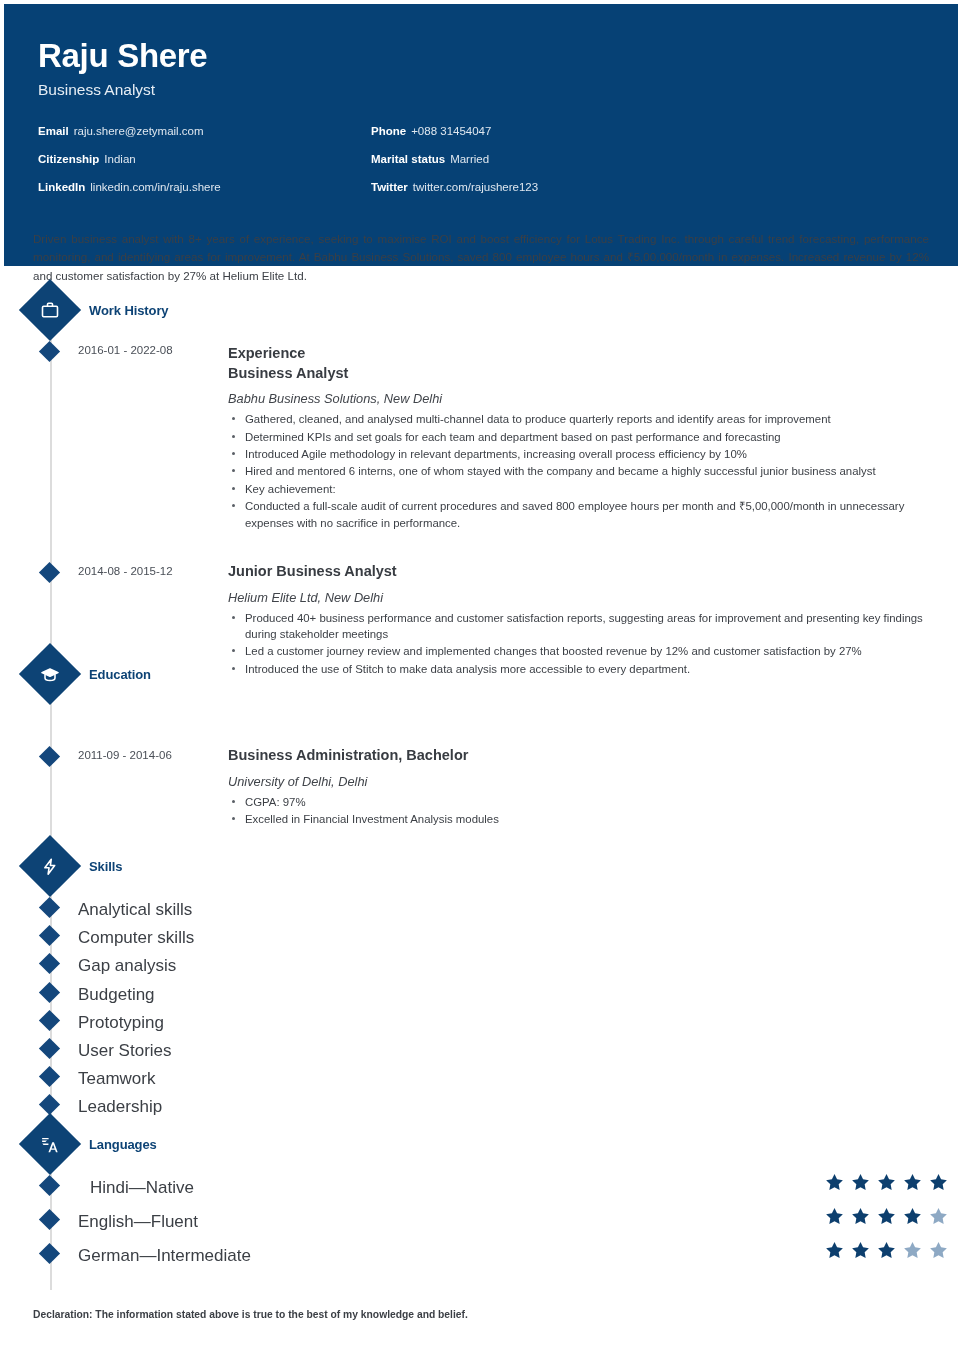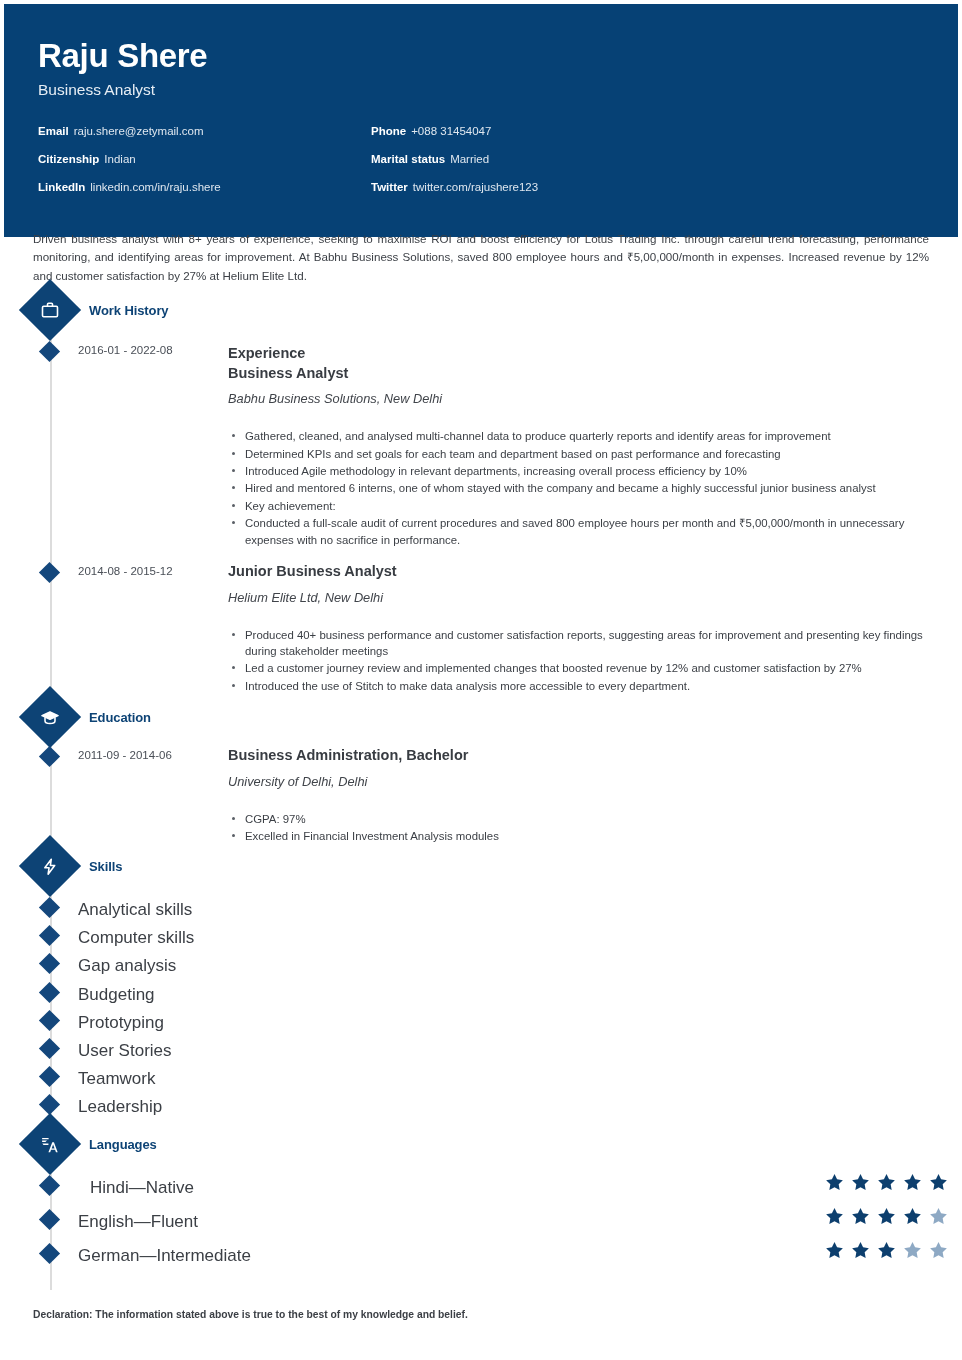--- a/index.html
+++ b/index.html
@@ -13,21 +13,21 @@
     position:relative;
     width:962px; height:1360px;
     background:#ffffff;
     overflow:hidden;
   }
 
   
   .header {
     position:absolute;
     left:4px; top:4px;
-    width:954px; height:233px;
+    width:954px; height:262px;
     background:#064175;
     padding:34px 0 0 34px;
   }
   .name {
     font-size:33px; font-weight:bold; color:#ffffff;
     letter-spacing:-0.3px; line-height:1.1;
   }
   .job-title {
     font-size:15.5px; color:#e6edf4; margin-top:7px; font-weight:400;
   }
@@ -90,21 +90,21 @@
   }
   .entry-body { position:absolute; left:228px; width:702px; }
   .entry-role {
     font-size:14.5px; font-weight:bold; color:#383c42;
     line-height:1.35;
   }
   .entry-org {
     font-size:12.8px; font-style:italic; color:#40444a;
     margin-top:8px;
   }
-  ul.bullets { list-style:none; margin-top:22px; }
+  ul.bullets { list-style:none; margin-top:5px; }
   ul.bullets li {
     position:relative;
     font-size:11.4px; line-height:1.44;
     color:#3b3f45;
     padding-left:17px;
     margin-bottom:1px;
   }
   ul.bullets li::before {
     content:"";
     position:absolute; left:4px; top:6px;
@@ -183,21 +183,21 @@
   <div class="entry-body" style="top:562px;">
     <div class="entry-role">Junior Business Analyst</div>
     <div class="entry-org">Helium Elite Ltd, New Delhi</div>
     <ul class="bullets">
         <li>Produced 40+ business performance and customer satisfaction reports, suggesting areas for improvement and presenting key findings during stakeholder meetings</li>
         <li>Led a customer journey review and implemented changes that boosted revenue by 12% and customer satisfaction by 27%</li>
         <li>Introduced the use of Stitch to make data analysis more accessible to every department.</li>
       </ul>
   </div>
 
-  <div class="section-head" style="left:28px; top:695px;">
+  <div class="section-head" style="left:28px; top:652px;">
     <div class="diamond-icon">
       <svg width="21" height="21" viewBox="0 0 24 24" fill="none" stroke="#ffffff" stroke-width="1.8" stroke-linejoin="round">
         <path d="M12 5.5 2.8 9.6 12 13.7l9.2-4.1L12 5.5Z" fill="#ffffff" stroke="#ffffff"></path>
         <path d="M6.3 11.6v4.2c0 1.6 2.6 2.9 5.7 2.9s5.7-1.3 5.7-2.9v-4.2"></path>
       </svg>
     </div>
     <div class="section-title">Education</div>
   </div>
 
   <div class="tl-dot" style="left:42px; top:749px;"></div>

